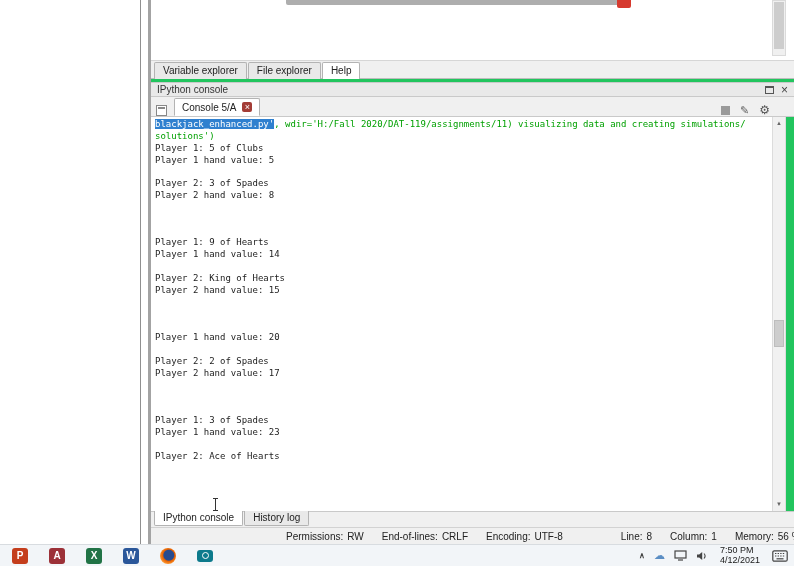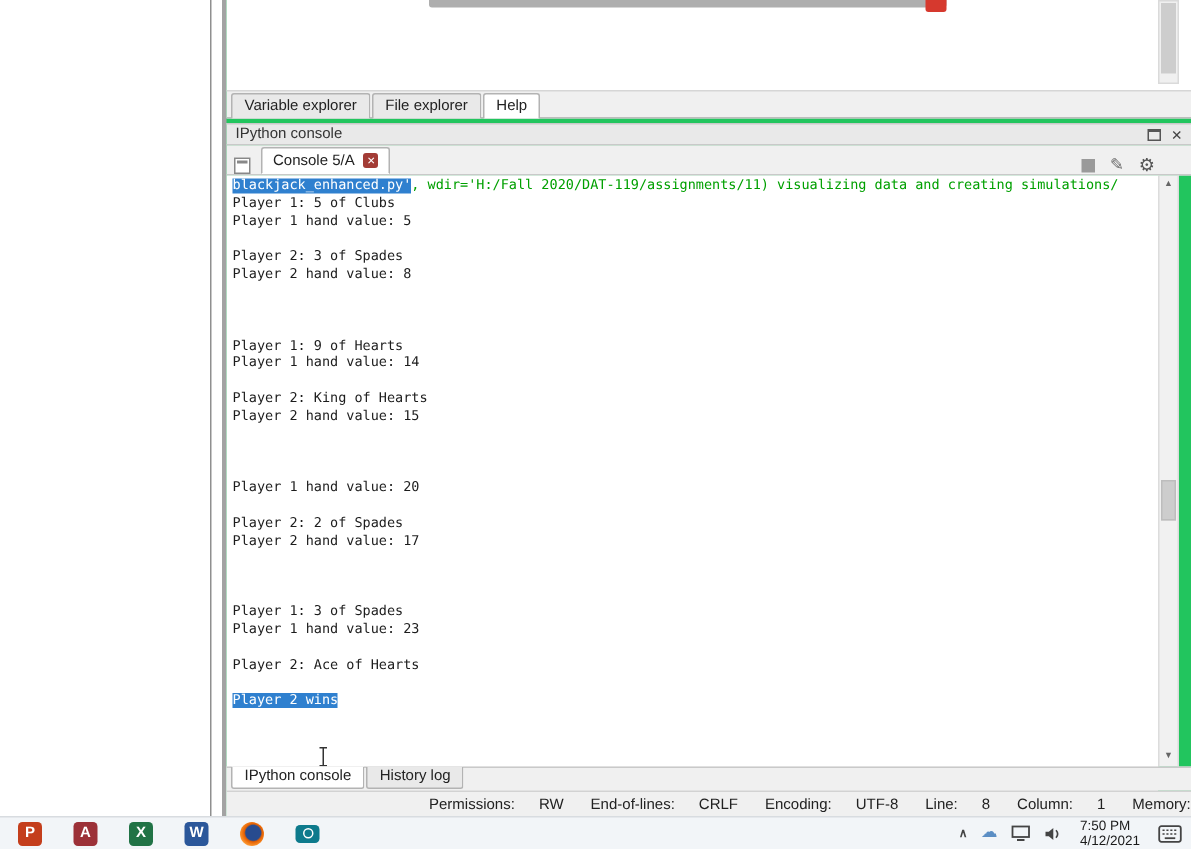--- a/index.html
+++ b/index.html
@@ -78,22 +78,22 @@
 
   .bottom-tabs{position:absolute;top:511px;left:0;right:0;height:16px;background:#f0f0f0;
     border-top:1px solid #c9c9c9;display:flex;align-items:flex-start;padding-left:3px}
   .btab{font-size:10px;color:#222;padding:1px 8px 2px;border:1px solid #b3b3b3;border-top:none;
     background:#e9e9e9;margin-right:1px;border-radius:0 0 2px 2px;position:relative;top:-1px}
   .btab.active{background:#fff;z-index:2}
 
   .status-bar{position:absolute;top:527px;left:0;right:0;height:17px;background:#f0f0f0;
     border-top:1px solid #d2d2d2;display:flex;align-items:center;padding-left:135px;
     font-size:10px;color:#222}
-  .status-item{display:flex;gap:16px;margin-right:18px;white-space:nowrap}
-  .status-item:nth-child(4){}
+  .status-item{display:flex;gap:4px;margin-right:18px;white-space:nowrap}
+  .status-item:nth-child(4){margin-left:40px}
   .sv{font-weight:normal}
 
   
   .taskbar{position:absolute;left:0;bottom:0;width:794px;height:22px;background:#f2f5f8;
     border-top:1px solid #d8dce0;display:flex;align-items:center}
   .task-apps{display:flex;align-items:center;gap:21px;padding-left:12px}
   .app-icon{width:16px;height:16px;border-radius:3px;color:#fff;font-size:10px;font-weight:bold;
     display:flex;align-items:center;justify-content:center;flex:none}
   .app-firefox{background:radial-gradient(circle at 55% 45%, #274b8f 0%, #274b8f 40%, #e66000 48%, #ffa03a 75%, #e66000 100%);border-radius:50%}
   .app-camera{background:#0d7a8c;border-radius:3px;height:12px;position:relative}
@@ -147,20 +147,21 @@
       <div class="tabbar-right">
         <span class="sq-icon"></span>
         <span class="pencil">✎</span>
         <span class="gear">⚙</span>
       </div>
     </div>
 
     <div class="console" id="consoleLines">
       <div class="ibeam"></div>
     <div class="cline"><span class="seg-selected">blackjack_enhanced.py'</span><span class="seg-green">, wdir='H:/Fall 2020/DAT-119/assignments/11) visualizing data and creating simulations/</span></div>
+        <div class="cline"><span class="seg-green">solutions')</span></div>
         <div class="cline"><span class="seg-normal">Player 1: 5 of Clubs</span></div>
         <div class="cline"><span class="seg-normal">Player 1 hand value: 5</span></div>
         <div class="cline"><span class="seg-blank">&nbsp;</span></div>
         <div class="cline"><span class="seg-normal">Player 2: 3 of Spades</span></div>
         <div class="cline"><span class="seg-normal">Player 2 hand value: 8</span></div>
         <div class="cline"><span class="seg-blank">&nbsp;</span></div>
         <div class="cline"><span class="seg-blank">&nbsp;</span></div>
         <div class="cline"><span class="seg-blank">&nbsp;</span></div>
         <div class="cline"><span class="seg-normal">Player 1: 9 of Hearts</span></div>
         <div class="cline"><span class="seg-normal">Player 1 hand value: 14</span></div>
@@ -175,21 +176,20 @@
         <div class="cline"><span class="seg-normal">Player 2: 2 of Spades</span></div>
         <div class="cline"><span class="seg-normal">Player 2 hand value: 17</span></div>
         <div class="cline"><span class="seg-blank">&nbsp;</span></div>
         <div class="cline"><span class="seg-blank">&nbsp;</span></div>
         <div class="cline"><span class="seg-blank">&nbsp;</span></div>
         <div class="cline"><span class="seg-normal">Player 1: 3 of Spades</span></div>
         <div class="cline"><span class="seg-normal">Player 1 hand value: 23</span></div>
         <div class="cline"><span class="seg-blank">&nbsp;</span></div>
         <div class="cline"><span class="seg-normal">Player 2: Ace of Hearts</span></div>
         <div class="cline"><span class="seg-blank">&nbsp;</span></div>
-        <div class="cline"><span class="seg-selected">Player 2 wins</span></div>
       </div>
 
     <div class="console-scroll">
       <div class="cs-btn cs-up">▲</div>
       <div class="cs-thumb"></div>
       <div class="cs-btn cs-down">▼</div>
     </div>
 
     <div class="bottom-tabs" id="bottomTabs">
         <div class="btab active">IPython console</div>

